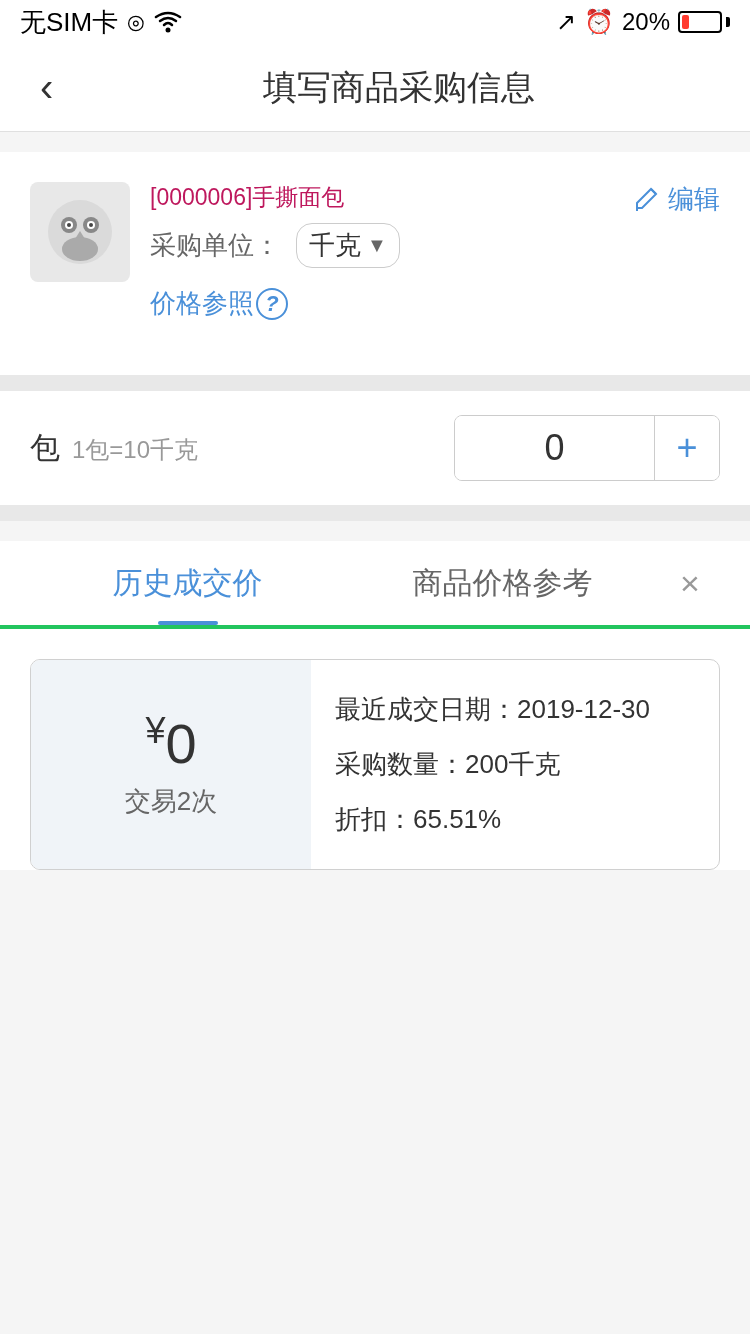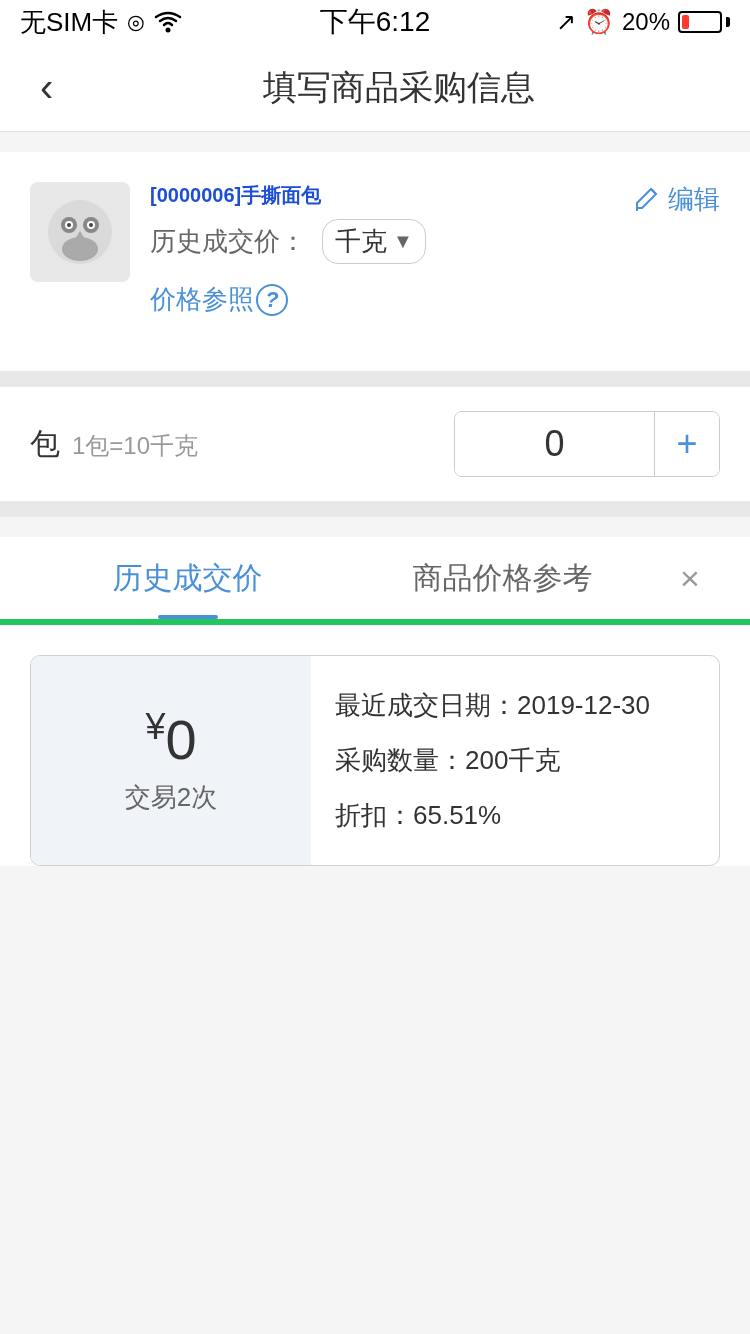--- a/index.html
+++ b/index.html
@@ -127,23 +127,23 @@
       align-items: center;
       justify-content: center;
       flex-shrink: 0;
     }
     .product-info {
       display: flex;
       flex-direction: column;
       gap: 10px;
     }
     .product-name {
-      font-size: 20px;
-      color: #1d4ed8;
-      font-weight: 700;
+      font-size: 23px;
+      color: #be185d;
+      font-weight: 400;
     }
     .product-unit-row {
       display: flex;
       align-items: center;
       gap: 16px;
     }
     .unit-label {
       font-size: 26px;
       color: #666;
     }
@@ -252,21 +252,21 @@
     }
 
     
     .tabs-section {
       background: #fff;
       margin-top: 20px;
     }
     .tabs-header {
       display: flex;
       align-items: center;
-      border-bottom: 6px solid #22c55e;
+      border-bottom: 4px solid #22c55e;
       padding: 0 30px;
       height: 88px;
     }
     .tab-item {
       flex: 1;
       display: flex;
       flex-direction: column;
       align-items: center;
       justify-content: center;
       height: 100%;
@@ -357,21 +357,20 @@
   <div class="status-left">
     <span>无SIM卡 ⊙</span>
     <svg width="28" height="22" viewBox="0 0 28 22">
       <path d="M14 18 Q14 18 14 18" stroke="#000" stroke-width="3" fill="none"></path>
       <path d="M10 14 Q14 10 18 14" stroke="#000" stroke-width="2.5" fill="none" stroke-linecap="round"></path>
       <path d="M6 10 Q14 4 22 10" stroke="#000" stroke-width="2.5" fill="none" stroke-linecap="round"></path>
       <path d="M2 6 Q14 -2 26 6" stroke="#000" stroke-width="2.5" fill="none" stroke-linecap="round"></path>
       <circle cx="14" cy="19" r="2.5" fill="#000"></circle>
     </svg>
   </div>
-  <span class="status-center">下午6:12</span>
   <div class="status-right">
     <span>↗</span>
     <span>⏰</span>
     <span>20%</span>
     <div class="battery-icon">
       <div class="battery-body">
         <div class="battery-fill"></div>
       </div>
       <div class="battery-tip"></div>
     </div>
@@ -399,21 +398,21 @@
           <circle cx="46" cy="28" r="2" fill="#444"></circle>
 
           <polygon points="35,34 30,42 40,42" fill="#aaa"></polygon>
 
           <ellipse cx="35" cy="52" rx="18" ry="12" fill="#aaa"></ellipse>
         </svg>
       </div>
       <div class="product-info">
         <span class="product-name">[0000006]手撕面包</span>
         <div class="product-unit-row">
-          <span class="unit-label">历史成交价：</span>
+          <span class="unit-label">采购单位：</span>
           <div class="unit-selector">
             <span>千克</span>
             <span class="unit-arrow">▼</span>
           </div>
         </div>
         <div class="price-ref-row">
           <span class="price-ref-label">价格参照</span>
           <div class="info-circle">
             <span>?</span>
           </div>

